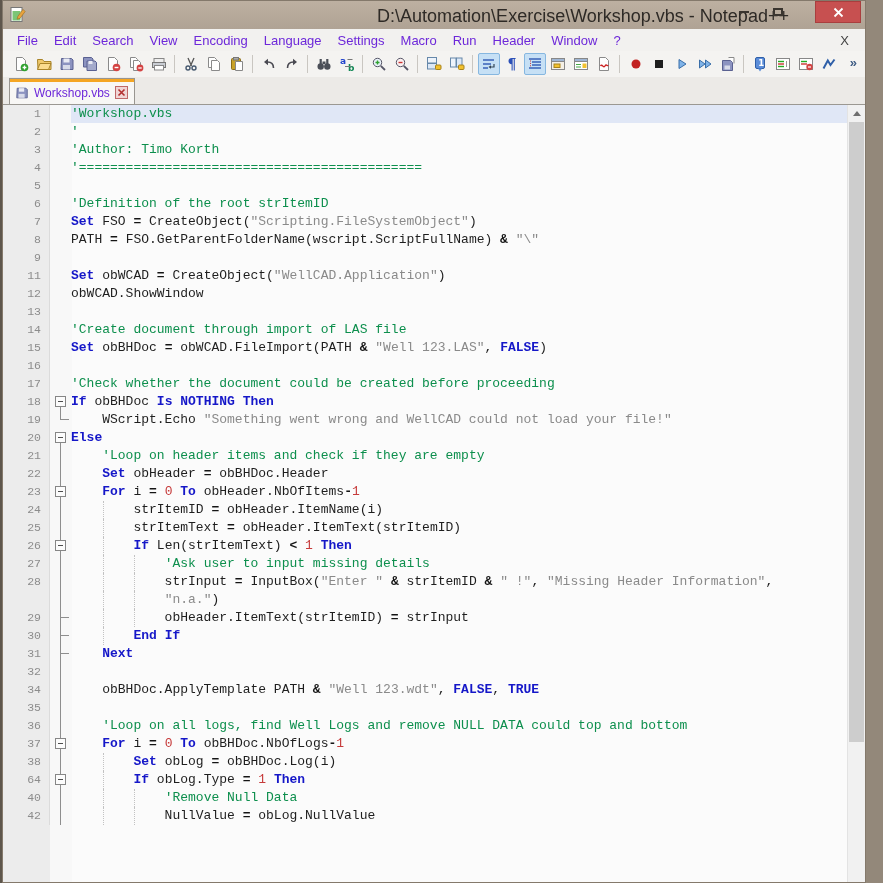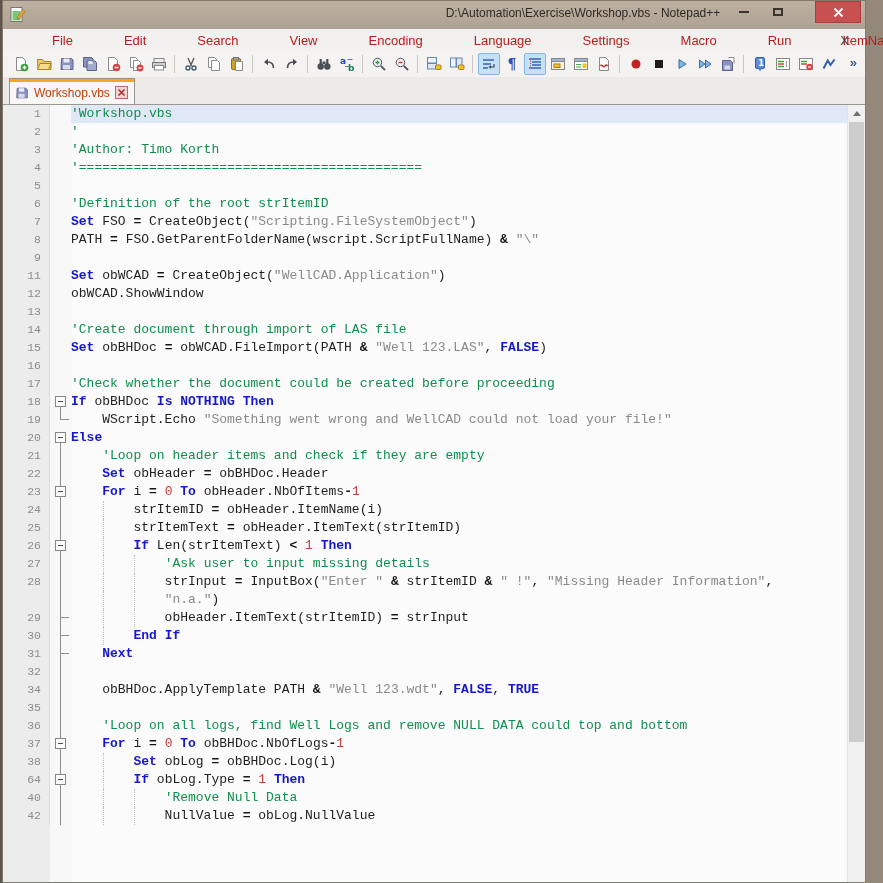--- a/index.html
+++ b/index.html
@@ -7,52 +7,52 @@
        font-family:"Liberation Sans",sans-serif;}
   
   #left-strip{position:absolute;left:0;top:0;width:2px;height:883px;background:#5E564C;}
   #win{position:absolute;left:2px;top:0;width:864px;height:883px;box-sizing:border-box;
        border:1px solid #84796B;background:#FBFBFB;}
   
   #titlebar{position:absolute;left:0;top:0;right:0;height:28px;
             background:linear-gradient(#BDB0A1,#AFA294);}
   #app-icon{position:absolute;left:6px;top:5px;width:18px;height:18px;}
   #title-text{position:absolute;left:300px;top:5px;width:560px;text-align:center;
-              font-size:12px;color:#2E2A26;white-space:nowrap;}
+              font-size:18px;color:#2E2A26;white-space:nowrap;}
   .winbtn{position:absolute;top:0;height:22px;display:flex;align-items:center;
           justify-content:center;cursor:default;}
   #btn-min{right:106px;width:30px;}
   #btn-max{right:72px;width:30px;}
   #btn-close{right:4px;width:46px;background:#C75050;border:1px solid #A93E3E;box-sizing:border-box;}
   #btn-min i{display:block;width:10px;height:2px;background:#3A352F;}
   #btn-max i{display:block;width:10px;height:8px;border:2px solid #3A352F;box-sizing:border-box;background:transparent;}
   #btn-close svg{display:block;}
   
   #menubar{position:absolute;left:0;top:28px;right:0;height:22px;background:#F2F1EF;
            display:flex;align-items:center;padding-left:6px;}
-  .menu-item{font-size:13px;color:#b91c1c;padding:2px 8px;white-space:nowrap;margin-left:35px;}
+  .menu-item{font-size:13px;color:#6d28d9;padding:2px 8px;white-space:nowrap;}
   #menubar-close{position:absolute;right:12px;top:2px;font-size:13px;color:#444;padding:2px 4px;}
   
   #toolbar{position:absolute;left:0;top:50px;right:0;height:26px;background:#F4F3F1;
            display:flex;align-items:center;padding-left:6px;}
   .tbtn{width:22px;height:22px;margin:0 0.5px;border:1px solid transparent;border-radius:2px;
         display:flex;align-items:center;justify-content:center;box-sizing:border-box;}
   .tbtn.pressed{background:#C6E0F5;border-color:#86B7E0;}
   .tbtn svg{display:block;}
   .tsep{width:1px;height:18px;background:#C9C6C1;margin:0 4px;}
   #toolbar-overflow{position:absolute;right:8px;top:4px;font-size:13px;font-weight:bold;color:#3E5C84;}
   
   #tabbar{position:absolute;left:0;top:76px;right:0;height:28px;background:#ECEAE7;
           border-bottom:1px solid #9B9892;box-sizing:border-box;}
   #tab-active{position:absolute;left:6px;bottom:0;height:24px;background:#F8F7F5;
               border:1px solid #989590;border-bottom:none;box-sizing:border-box;
               display:flex;align-items:center;padding:0 6px 0 5px;gap:5px;}
   #tab-active::before{content:"";position:absolute;left:-1px;right:-1px;top:-3px;height:3px;
               background:#F5A623;border:1px solid #989590;border-bottom:none;}
-  #tab-label{font-size:12px;color:#c2410c;white-space:nowrap;}
+  #tab-label{font-size:12px;color:#6d28d9;white-space:nowrap;}
   
   #editor{position:absolute;left:0;top:104px;right:0;bottom:0;background:#FBFBFB;}
   #rows{position:absolute;left:0;top:0;right:18px;bottom:0;overflow:hidden;
         background:linear-gradient(90deg,#ECECEC 0px,#ECECEC 47px,#F8F8F8 47px,#F8F8F8 69px,#FBFBFB 69px);
         font-family:"Liberation Mono","DejaVu Sans Mono",monospace;font-size:13px;}
   .row{display:flex;height:18px;line-height:18px;}
   .gut{width:47px;box-sizing:border-box;text-align:right;padding-right:8px;
        color:#8C8C8C;font-size:11.5px;border-right:1px solid #DBDBDB;flex:none;}
   .fold{width:21px;position:relative;flex:none;}
   .code{flex:1;position:relative;white-space:pre;color:#1E1E1E;}
@@ -109,21 +109,21 @@
   <div id="menubar">
     <span class="menu-item">File</span>
       <span class="menu-item">Edit</span>
       <span class="menu-item">Search</span>
       <span class="menu-item">View</span>
       <span class="menu-item">Encoding</span>
       <span class="menu-item">Language</span>
       <span class="menu-item">Settings</span>
       <span class="menu-item">Macro</span>
       <span class="menu-item">Run</span>
-      <span class="menu-item">ItemName</span>
+      <span class="menu-item">Header</span>
       <span class="menu-item">Window</span>
       <span class="menu-item">?</span>
       <span id="menubar-close">X</span>
   </div>
 
   <div id="toolbar">
     <span class="tbtn">
         <svg width="16" height="16" viewBox="0 0 16 16">
           <path d="M3.5 1.5h6l3 3v10h-9z" fill="#FEFEFE" stroke="#8A8A8A"></path>
           <circle cx="11.5" cy="11.5" r="3.8" fill="#2FA12F"></circle>

